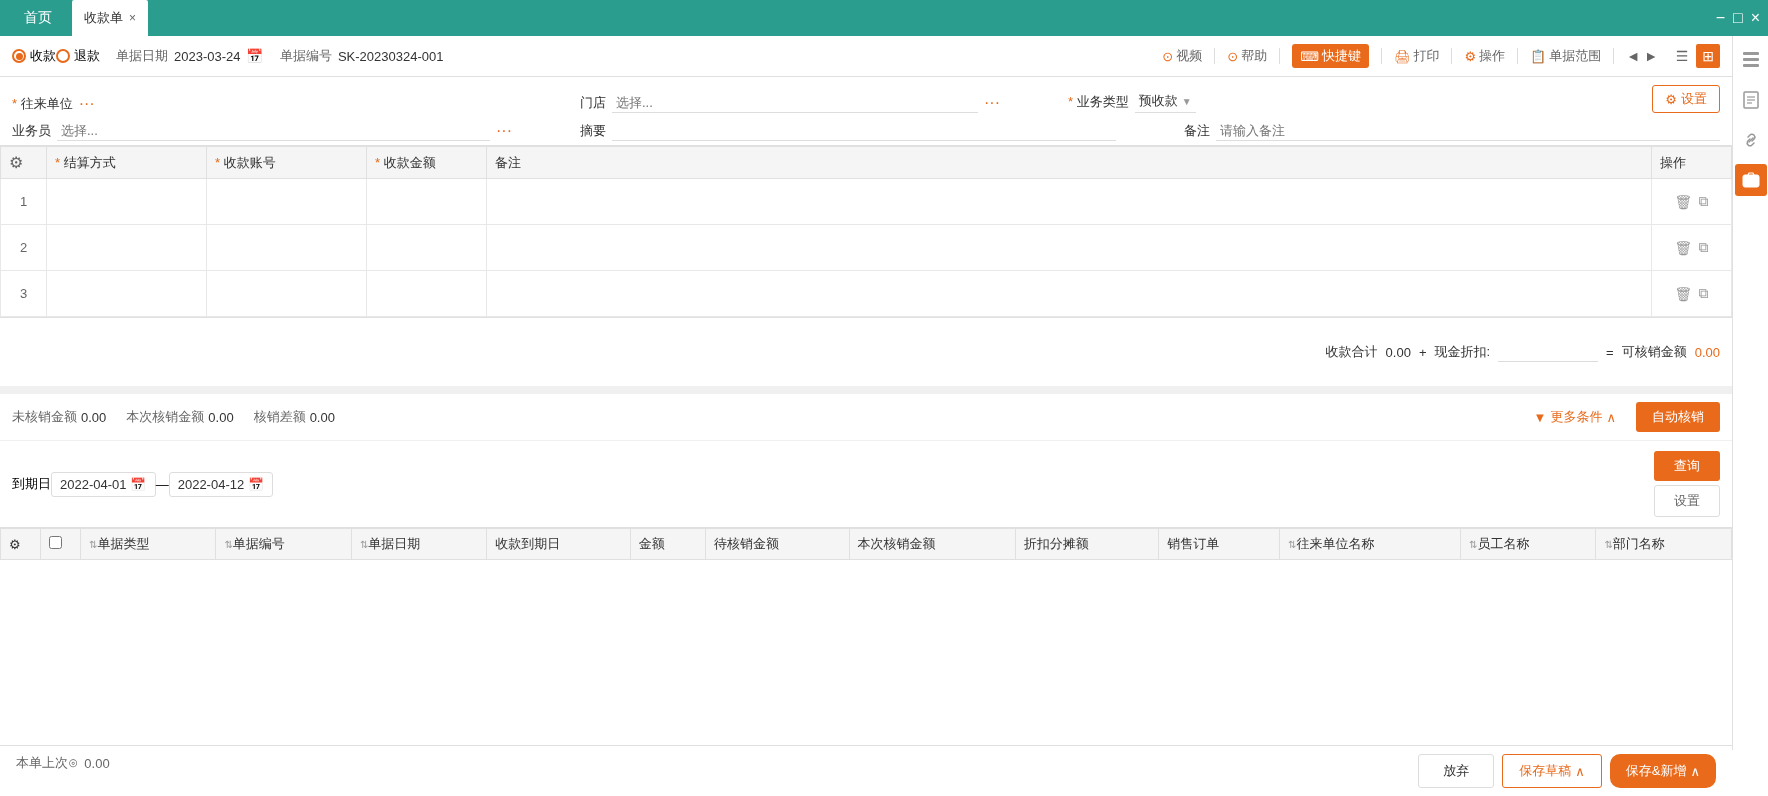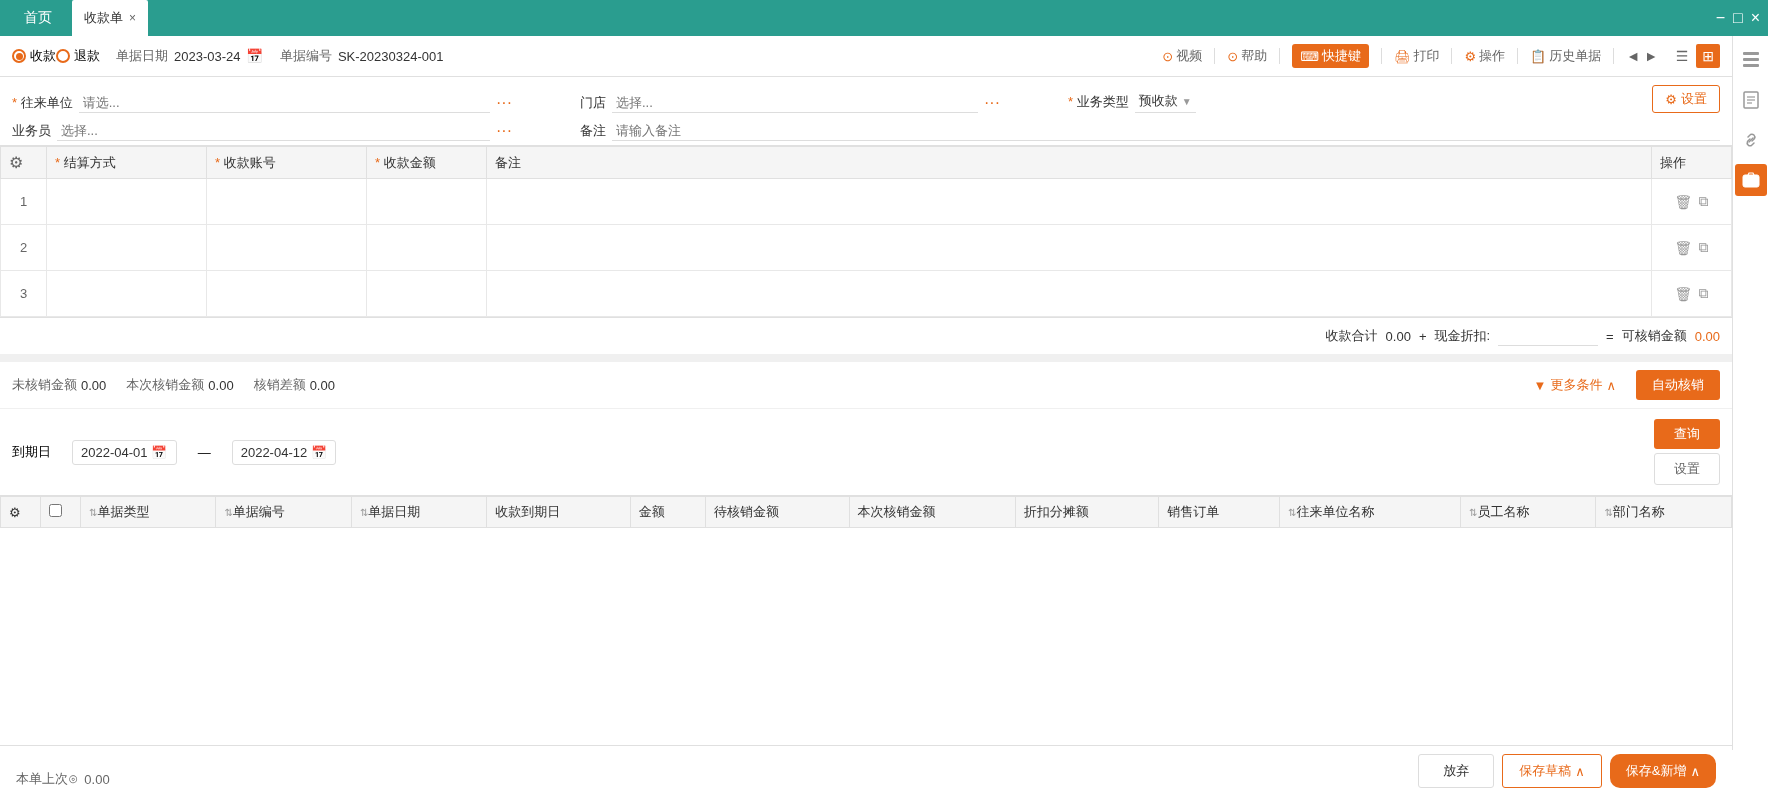--- a/index.html
+++ b/index.html
@@ -149,21 +149,21 @@
     .col-actions { width: 80px; text-align: center; }
     .action-icons { display: flex; align-items: center; justify-content: center; gap: 6px; }
     .action-icon { color: #999; cursor: pointer; font-size: 14px; }
     .gear-icon { color: #666; cursor: pointer; font-size: 16px; }
     
     
     .summary-row {
       display: flex;
       align-items: center;
       justify-content: flex-end;
-      padding: 8px 12px;
+      padding: 24px 12px;
       background: white;
       border-top: 1px solid #e0e0e0;
       gap: 8px;
       color: #333;
     }
     .summary-highlight { color: #e86a1a; font-weight: 500; }
     .summary-input {
       border: none;
       border-bottom: 1px solid #ddd;
       width: 100px;
@@ -227,21 +227,21 @@
     }
     .filter-field { display: flex; align-items: center; gap: 6px; }
     .filter-select {
       border: 1px solid #ddd;
       border-radius: 3px;
       padding: 4px 8px;
       min-width: 150px;
       display: flex; align-items: center; justify-content: space-between;
       cursor: pointer; color: #333;
     }
-    .date-range { display: flex; align-items: center; gap: 21px; }
+    .date-range { display: flex; align-items: center; gap: 0; }
     .date-input {
       border: 1px solid #ddd;
       border-radius: 3px;
       padding: 4px 8px;
       display: flex; gap: 4px;
       cursor: pointer; color: #333;
     }
     .query-btn {
       background: #e86a1a;
       color: white;
@@ -274,21 +274,21 @@
       color: #333;
       font-weight: normal;
       white-space: nowrap;
       font-size: 12px;
     }
     .sort-icon { color: #999; font-size: 10px; }
     
     
     .footer {
       display: flex;
-      align-items: flex-end;
+      align-items: flex-start;
       padding: 8px 16px;
       border-top: 1px solid #e0e0e0;
       background: white;
       justify-content: space-between;
     }
     .footer-left { display: flex; align-items: center; gap: 6px; color: #666; }
     .footer-btns { display: flex; gap: 8px; }
     .btn-discard {
       background: white;
       border: 1px solid #ddd;
@@ -408,21 +408,21 @@
           <span>打印</span>
         </div>
         <div class="divider-v"></div>
         <div class="toolbar-right-item">
           <span class="icon">⚙</span>
           <span>操作</span>
         </div>
         <div class="divider-v"></div>
         <div class="toolbar-right-item">
           <span class="icon">📋</span>
-          <span>历史单据</span>
+          <span>单据范围</span>
         </div>
         <div class="divider-v"></div>
         <div class="toolbar-nav">
           <span class="nav-btn">◄</span>
           <span class="nav-btn">►</span>
         </div>
         <div class="view-btns">
           <div class="view-btn">☰</div>
           <div class="view-btn active">⊞</div>
         </div>
@@ -430,21 +430,20 @@
     </div>
 
     <div class="top-section">
 
       <div class="form-area" style="padding-bottom:4px;">
         <div class="form-row">
           <div class="form-field" style="max-width:500px;">
             <span class="field-label">
               <span class="required">* </span><span>往来单位</span>
             </span>
-            <input class="field-input" style="width: 280px;" placeholder="请选... ">
             <span class="more-btn">···</span>
           </div>
           <div class="form-field" style="max-width:420px; margin-left:60px;">
             <span class="field-label">门店</span>
             <input class="field-input" style="width: 200px;" placeholder="选择...">
             <span class="more-btn">···</span>
           </div>
           <div class="form-field" style="margin-left:60px;">
             <span class="field-label">
               <span class="required">* </span><span>业务类型</span>
@@ -459,20 +458,24 @@
             <span>设置</span>
           </button>
         </div>
         <div class="form-row" style="margin-bottom:0;">
           <div class="form-field" style="max-width:500px;">
             <span class="field-label">业务员</span>
             <input class="field-input" style="width: 280px;" placeholder="选择...">
             <span class="more-btn">···</span>
           </div>
           <div class="form-field" style="flex:1; margin-left:60px;">
+            <span class="field-label">摘要</span>
+            <input class="field-input" style="flex: 1 1 0%;">
+          </div>
+          <div class="form-field" style="flex:1; margin-left:60px;">
             <span class="field-label">备注</span>
             <input class="field-input" style="flex: 1 1 0%;" placeholder="请输入备注">
           </div>
         </div>
       </div>
 
       <div style="overflow-x:auto;">
         <table class="data-table">
           <thead>
             <tr>

